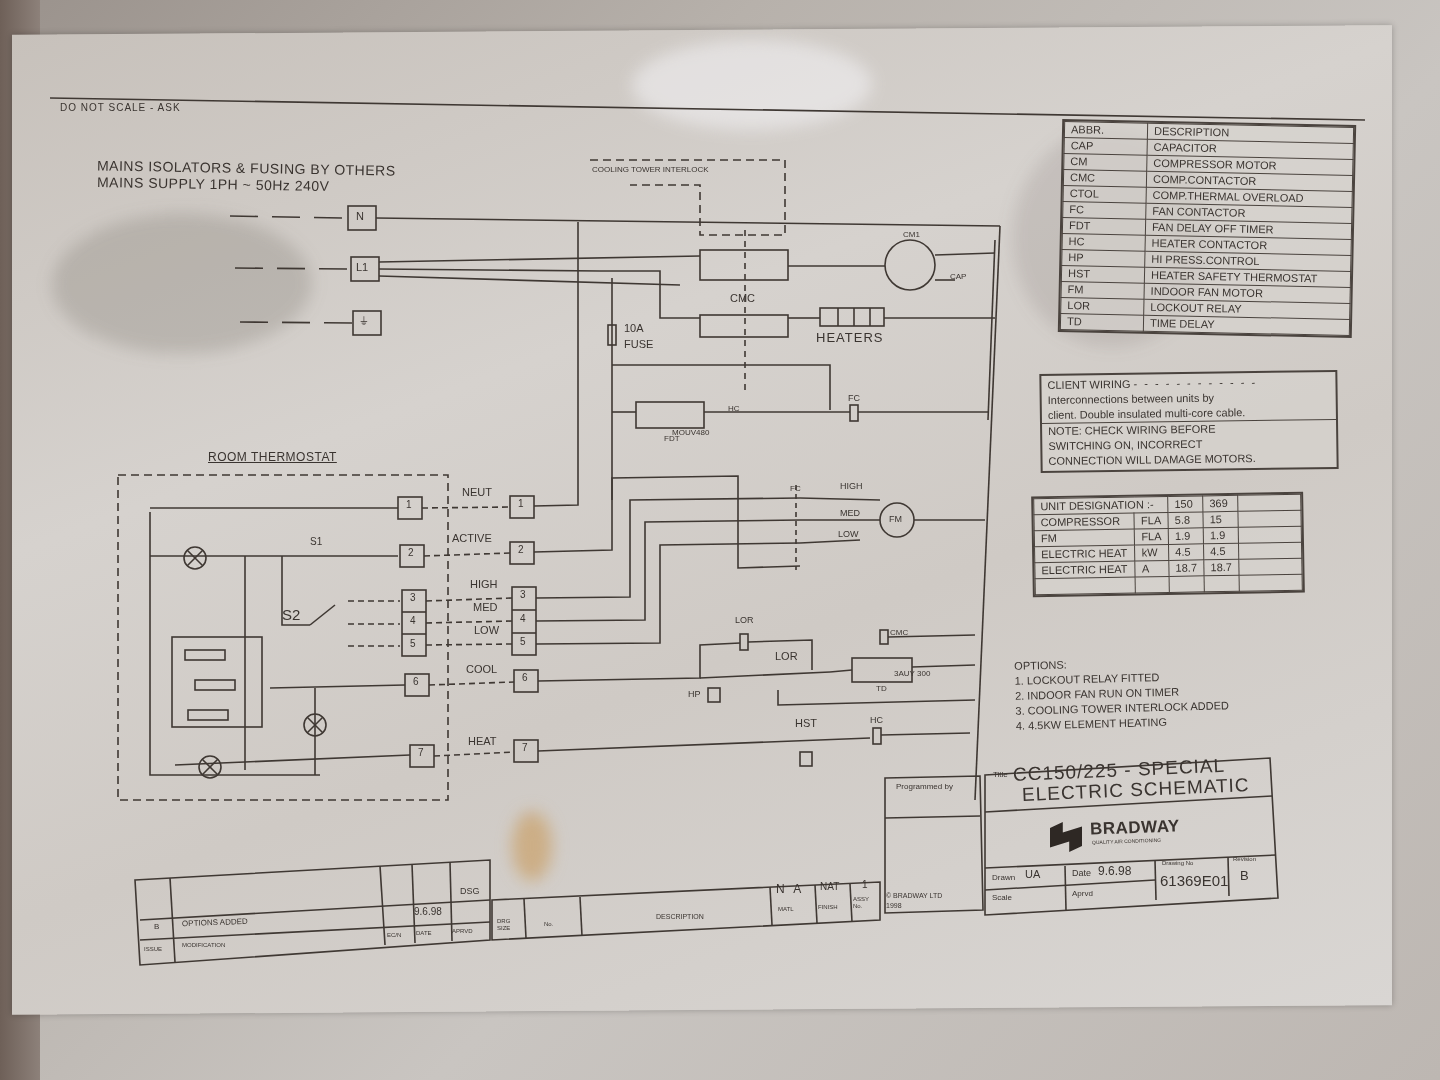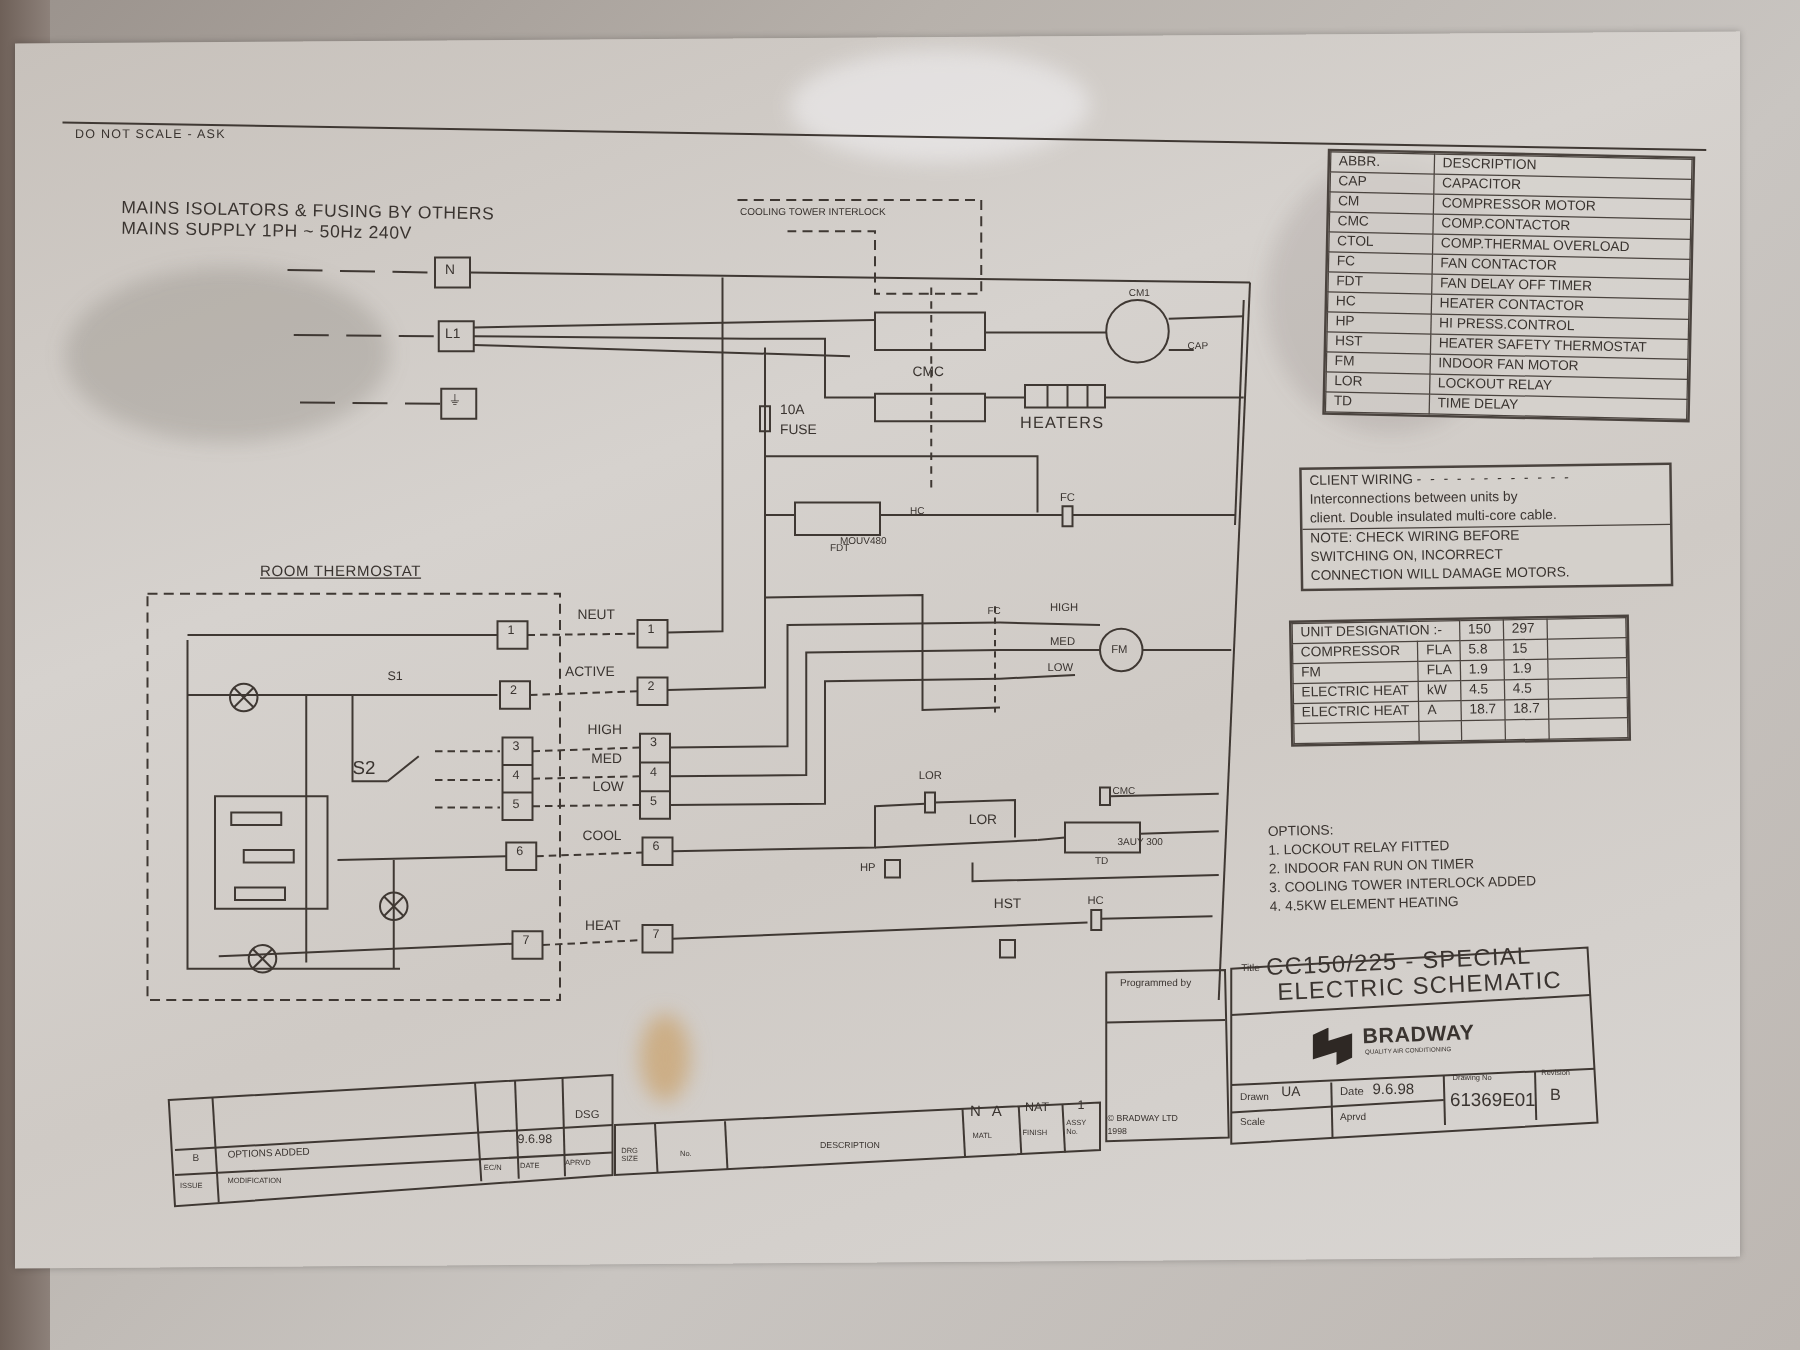--- a/index.html
+++ b/index.html
@@ -314,21 +314,21 @@
     <div style="line-height:15px;">CONNECTION WILL DAMAGE MOTORS.</div>
   </div>
 </div>
 
 <div class="tbl" style="left:1032px;top:494px;width:268px;transform:rotate(-1deg);">
   <table>
     <tbody>
         <tr>
           <td colspan="2">UNIT DESIGNATION :-</td>
           <td>150</td>
-          <td>297</td>
+          <td>369</td>
           <td style="width:50px"></td>
         </tr>
     <tr>
           <td>COMPRESSOR</td>
           <td>FLA</td>
           <td>5.8</td>
           <td>15</td>
           <td></td>
         </tr>
     <tr>

